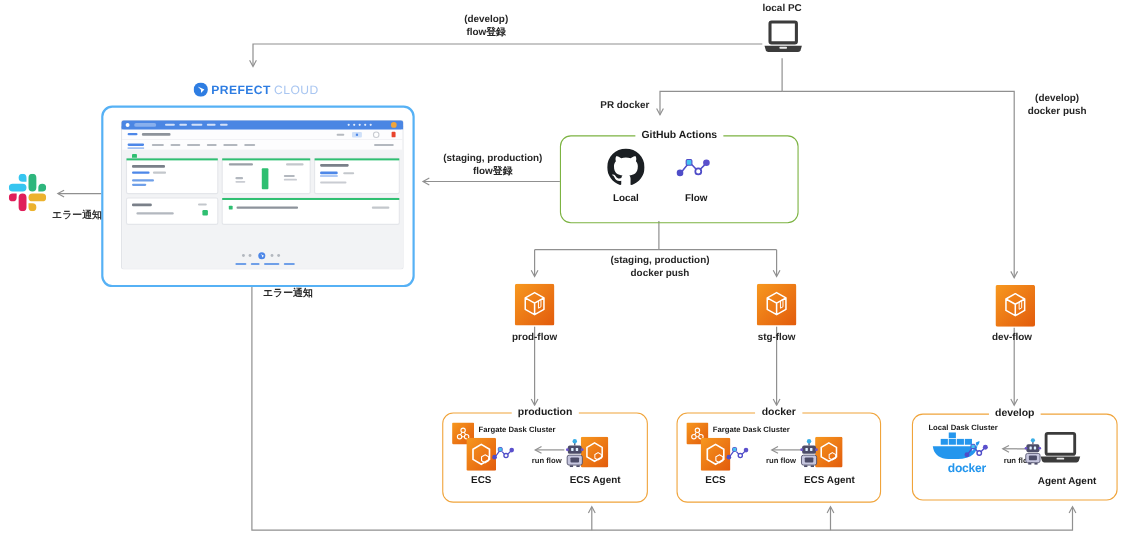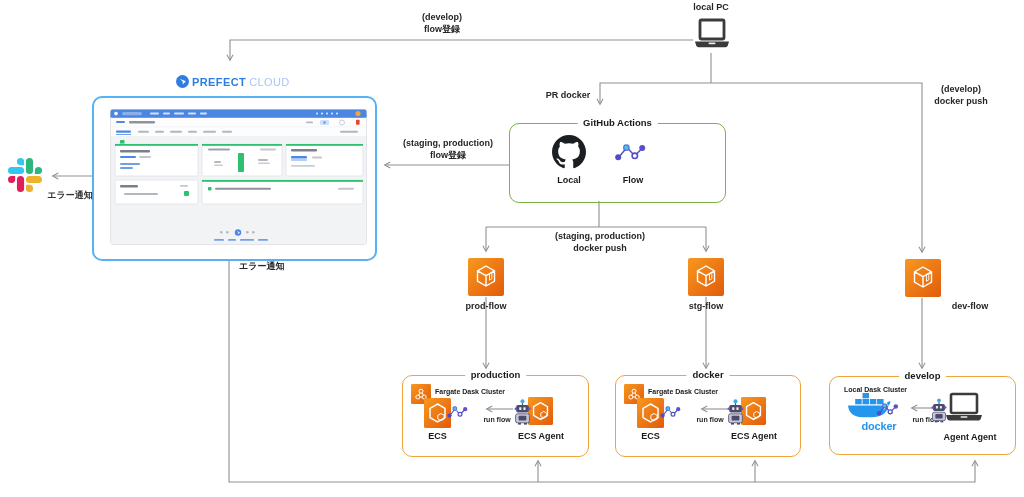--- a/index.html
+++ b/index.html
@@ -244,21 +244,21 @@
   </svg>
   <div class="lbl ctr" style="left:706px;top:301px">stg-flow</div>
 
   <svg class="node" style="left:905px;top:259px" width="36" height="38" viewBox="0 0 36 38">
     <rect width="36" height="38" rx="2" fill="url(#awsg)"></rect>
     <g stroke="#fff" stroke-width="1.4" fill="none" stroke-linejoin="round">
       <path d="M18 8 L26.5 12.8 V23.2 L18 28 L9.5 23.2 V12.8 Z M9.5 12.8 L18 17.6 L26.5 12.8 M18 17.6 V28"></path>
       <path d="M21.5 15.6 L23.8 14.3 V20.9 L21.5 22.2 Z" stroke-width="0.9"></path>
     </g>
   </svg>
-  <div class="lbl ctr" style="left:970px;top:301px">dev-flow</div>
+  <div class="lbl ctr" style="left:920px;top:301px">dev-flow</div>
 
   <div class="box cl-box" style="left:402px;top:375px;width:185px;height:80px">
     <span class="boxtitle">production</span>
     <svg class="abs" style="left:8px;top:8px" width="20" height="20" viewBox="0 0 20 20">
       <rect width="20" height="20" rx="1.2" fill="url(#awsg)"></rect>
       <g stroke="#fff" stroke-width="1" fill="none">
         <circle cx="10" cy="7.2" r="2"></circle>
           <circle cx="6.8" cy="13" r="2"></circle>
           <circle cx="13.2" cy="13" r="2"></circle>
         <path d="M9 8.9 L7.6 11.3 M11 8.9 L12.4 11.3 M8.8 13 H11.2"></path>

